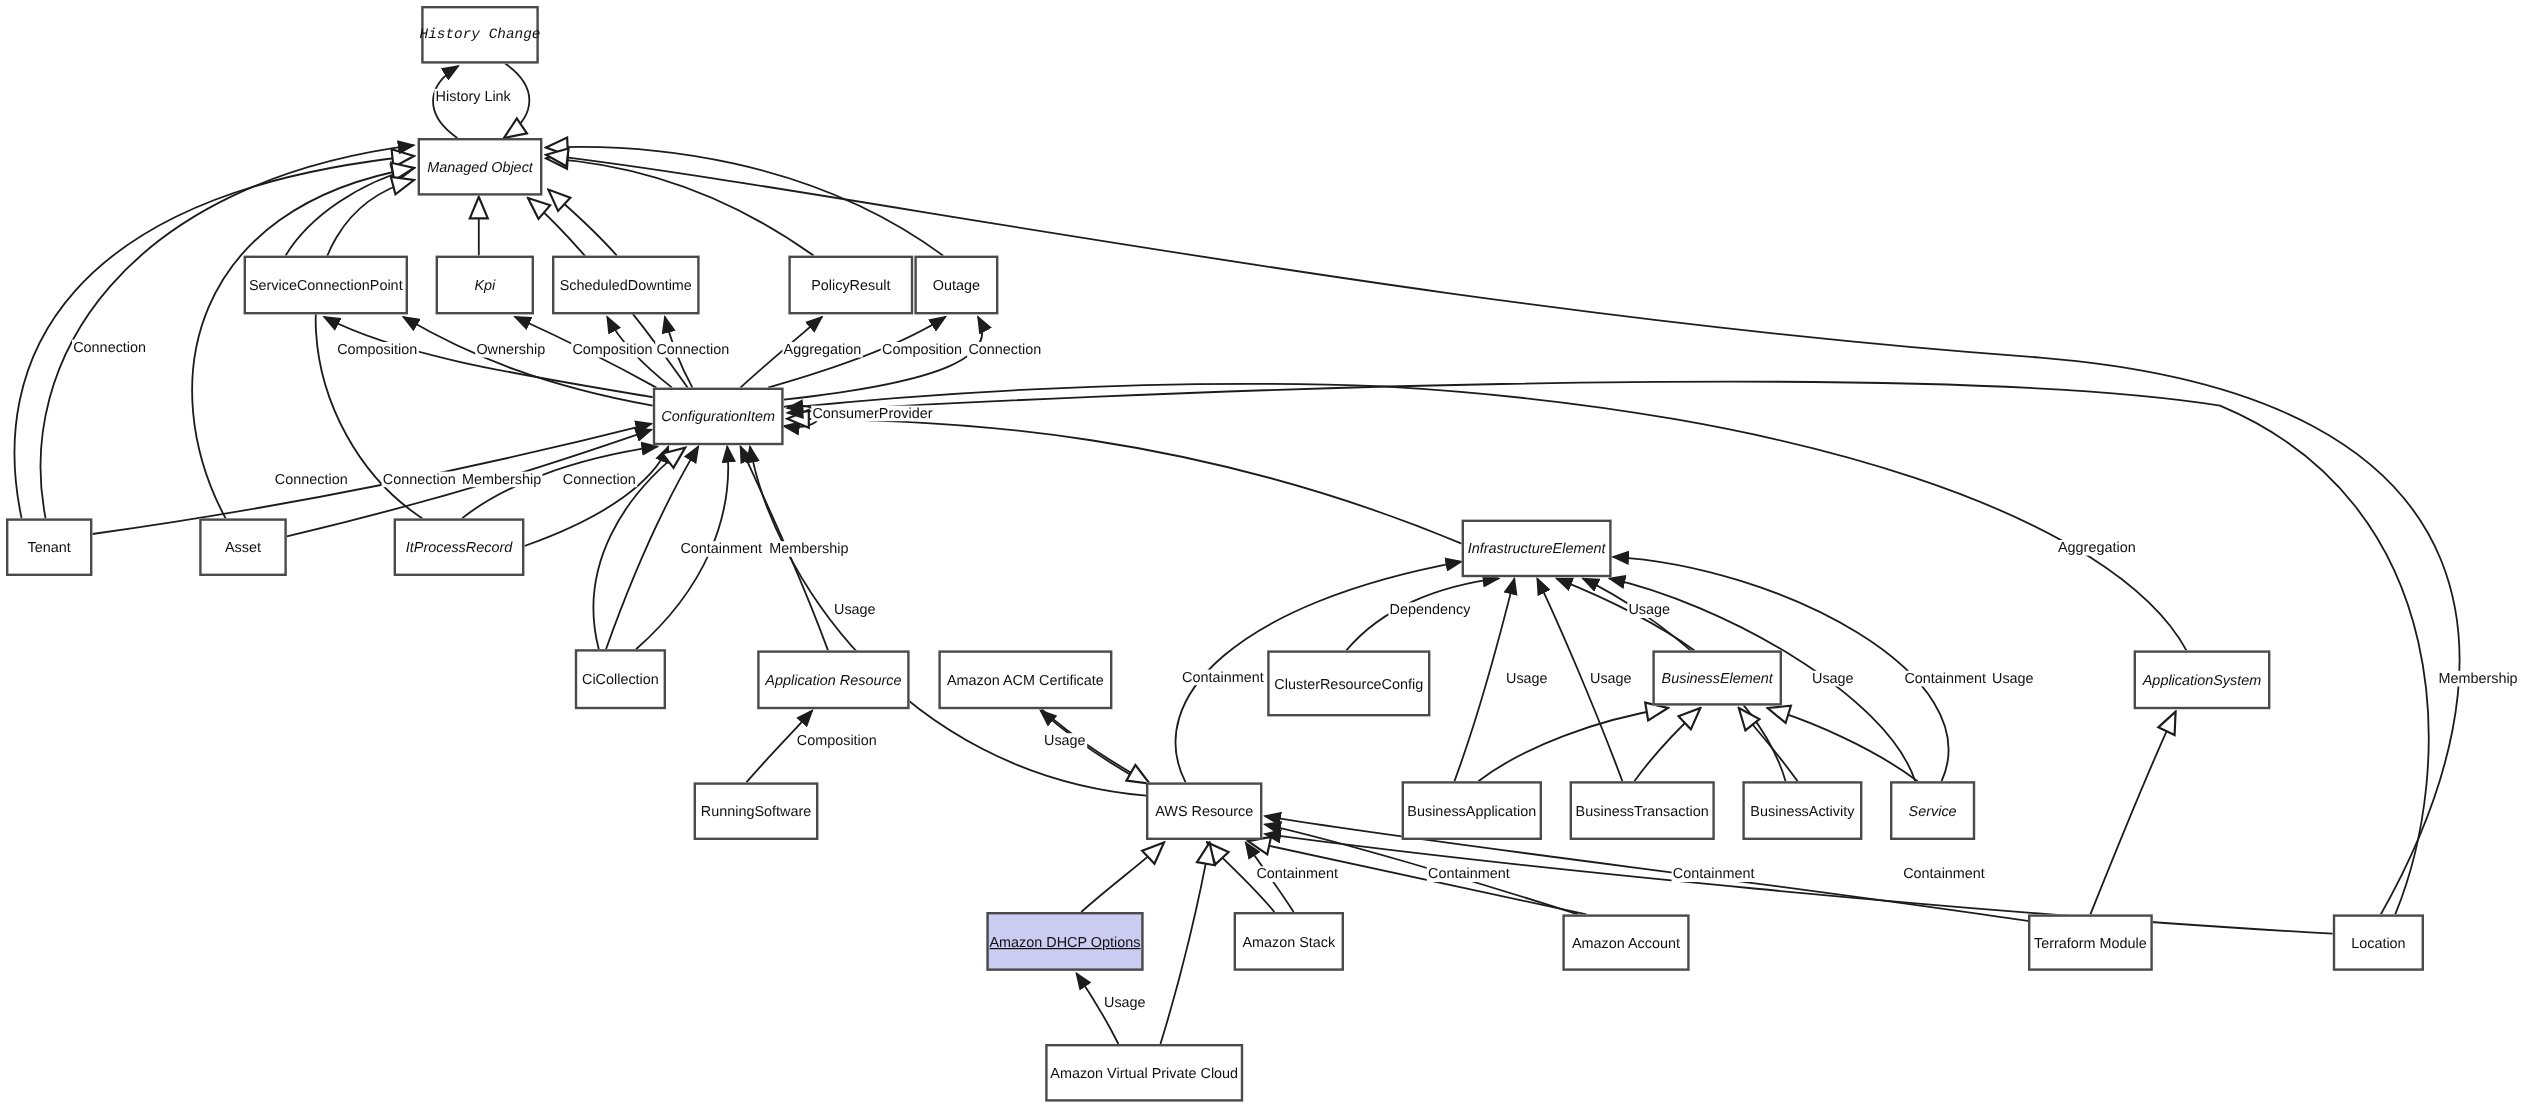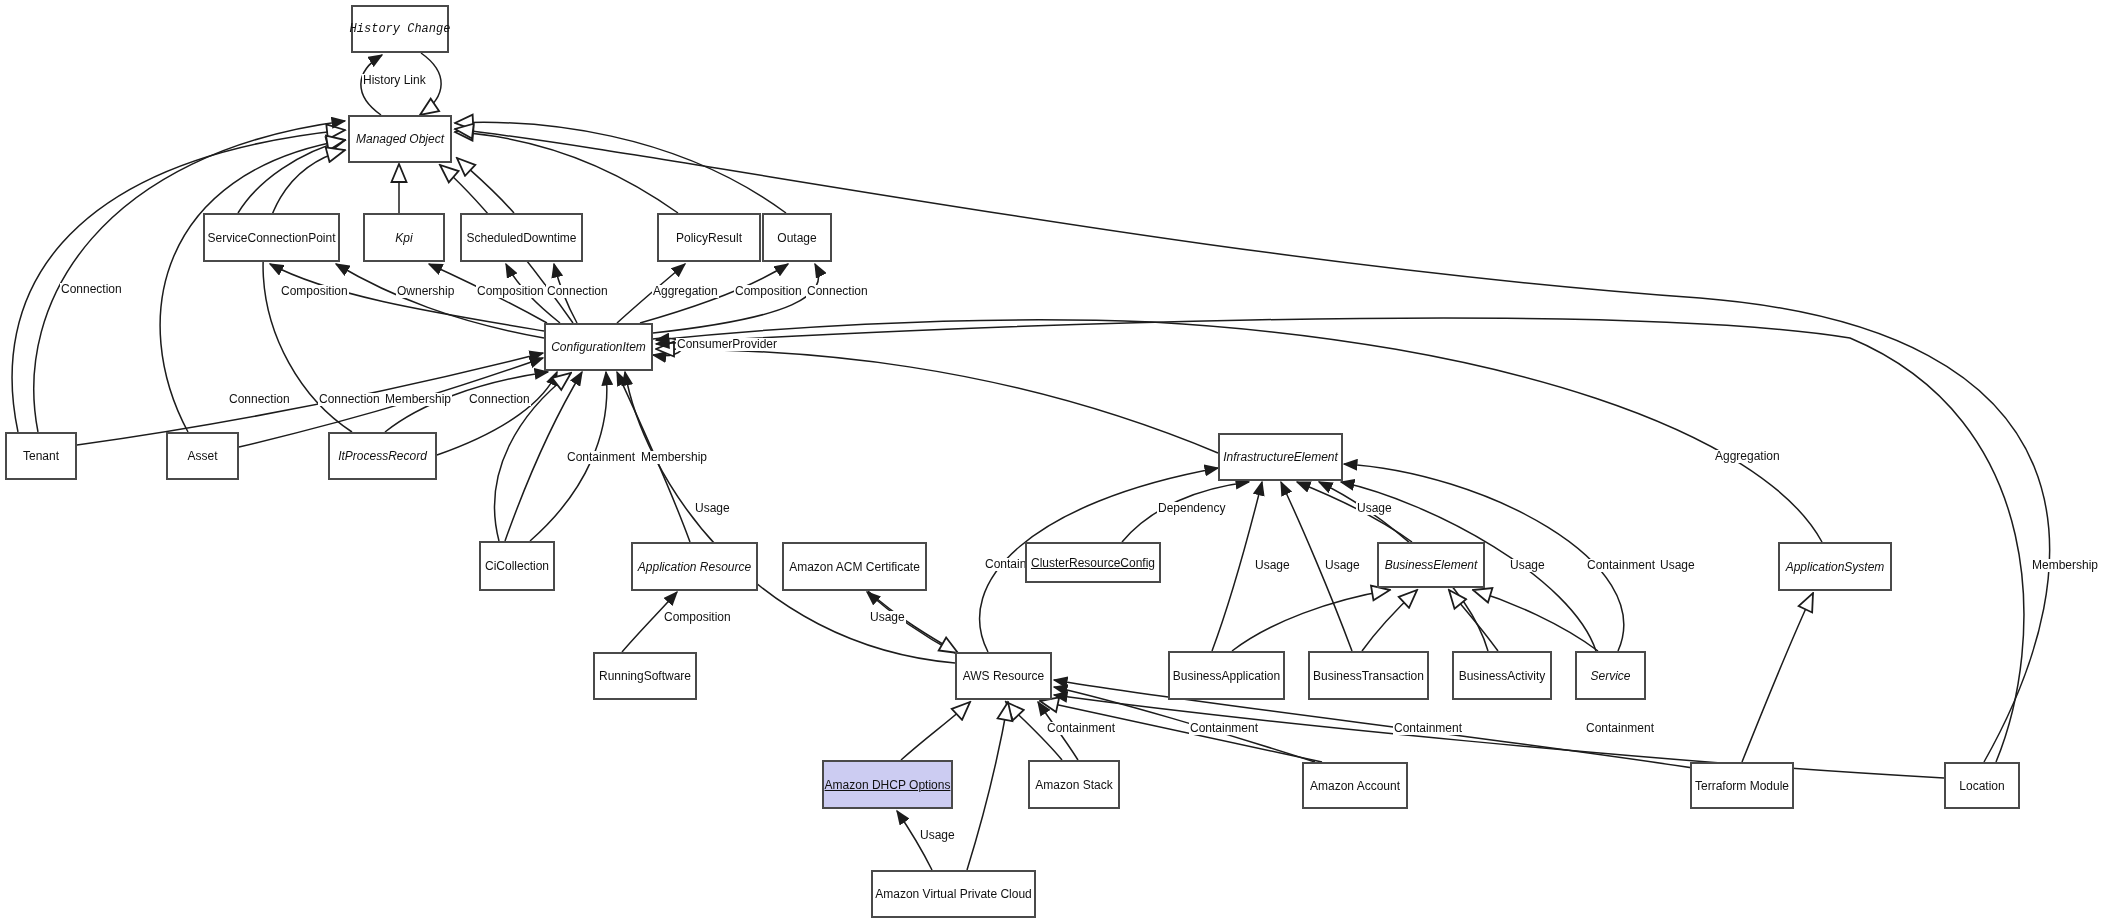--- a/index.html
+++ b/index.html
@@ -97,24 +97,24 @@
       <div class="node" style="left: 657px; top: 213px; width: 104px; height: 49px;">PolicyResult</div>
       <div class="node" style="left: 762px; top: 213px; width: 70px; height: 49px;">Outage</div>
       <div class="node abstract" style="left: 544px; top: 323px; width: 109px; height: 48px;">ConfigurationItem</div>
       <div class="node" style="left: 5px; top: 432px; width: 72px; height: 48px;">Tenant</div>
       <div class="node" style="left: 166px; top: 432px; width: 73px; height: 48px;">Asset</div>
       <div class="node abstract" style="left: 328px; top: 432px; width: 109px; height: 48px;">ItProcessRecord</div>
       <div class="node abstract" style="left: 1218px; top: 433px; width: 125px; height: 48px;">InfrastructureElement</div>
       <div class="node" style="left: 479px; top: 541px; width: 76px; height: 50px;">CiCollection</div>
       <div class="node abstract" style="left: 631px; top: 542px; width: 127px; height: 49px;">Application Resource</div>
       <div class="node" style="left: 782px; top: 542px; width: 145px; height: 49px;">Amazon ACM Certificate</div>
-      <div class="node" style="left: 1025px; top: 542px; width: 136px; height: 41px; text-decoration: underline;">ClusterResourceConfig</div>
+      <div class="node" style="left: 1056px; top: 542px; width: 136px; height: 55px;">ClusterResourceConfig</div>
       <div class="node abstract" style="left: 1377px; top: 542px; width: 108px; height: 46px;">BusinessElement</div>
       <div class="node abstract" style="left: 1778px; top: 542px; width: 114px; height: 49px;">ApplicationSystem</div>
-      <div class="node" style="left: 578px; top: 652px; width: 104px; height: 48px; margin-left: 15px;">RunningSoftware</div>
+      <div class="node" style="left: 578px; top: 652px; width: 104px; height: 48px;">RunningSoftware</div>
       <div class="node" style="left: 955px; top: 652px; width: 97px; height: 48px;">AWS Resource</div>
       <div class="node" style="left: 1168px; top: 651px; width: 117px; height: 49px;">BusinessApplication</div>
       <div class="node" style="left: 1308px; top: 651px; width: 121px; height: 49px;">BusinessTransaction</div>
       <div class="node" style="left: 1452px; top: 651px; width: 100px; height: 49px;">BusinessActivity</div>
       <div class="node abstract" style="left: 1575px; top: 651px; width: 71px; height: 49px;">Service</div>
       <div class="node highlighted" style="left: 822px; top: 760px; width: 131px; height: 49px; text-decoration: underline;">Amazon DHCP Options</div>
       <div class="node" style="left: 1028px; top: 760px; width: 92px; height: 49px;">Amazon Stack</div>
       <div class="node" style="left: 1302px; top: 762px; width: 106px; height: 47px;">Amazon Account</div>
       <div class="node" style="left: 1690px; top: 762px; width: 104px; height: 47px;">Terraform Module</div>
       <div class="node" style="left: 1944px; top: 762px; width: 76px; height: 47px;">Location</div>

